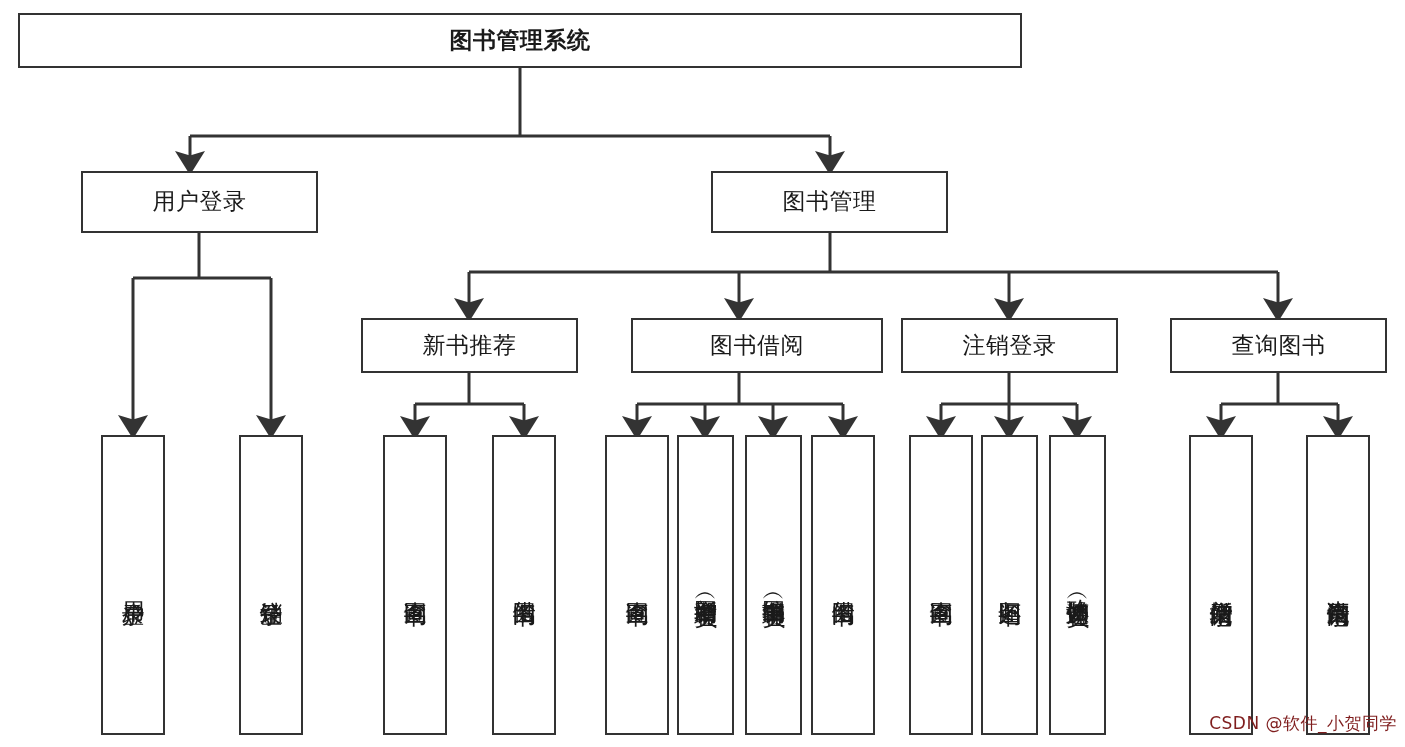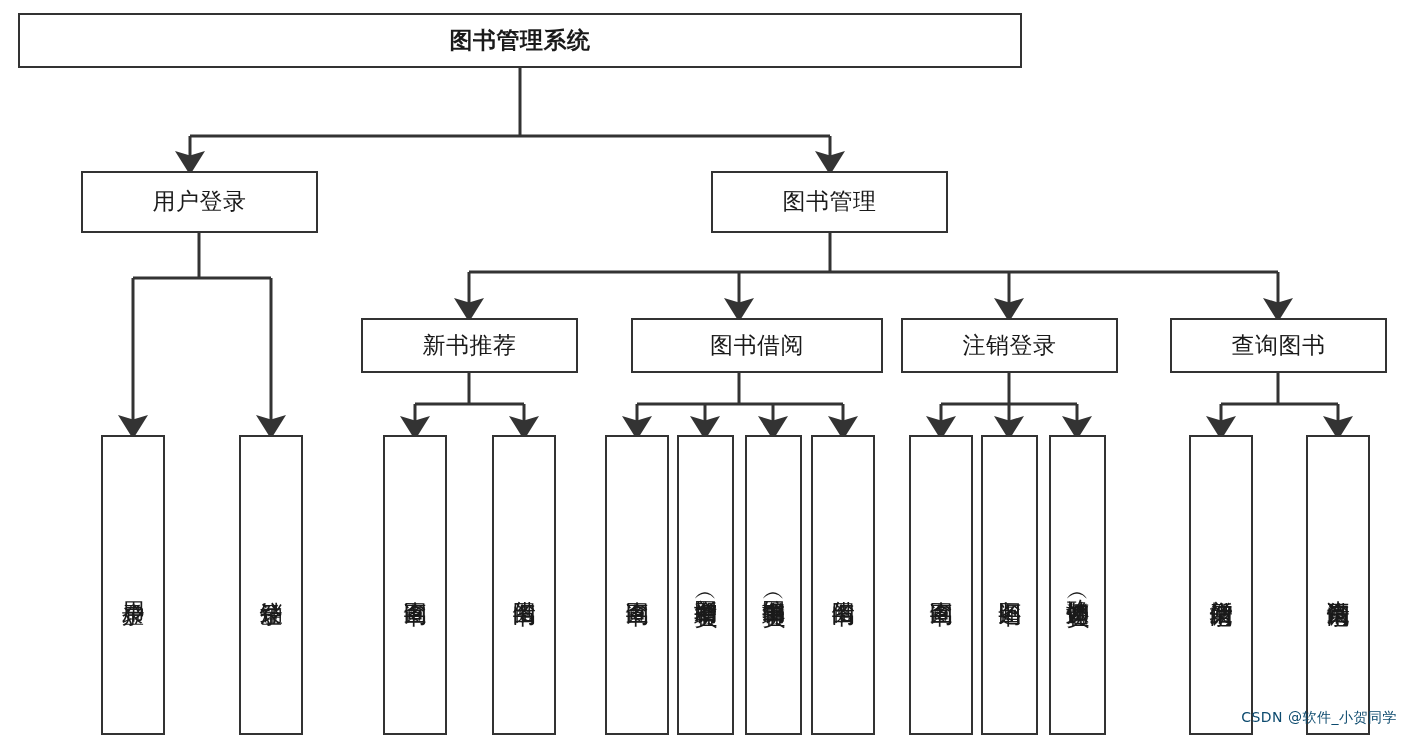--- a/index.html
+++ b/index.html
@@ -52,23 +52,23 @@
     text-orientation: upright;
     font-size: 23px;
     color: #1a1a1a;
     line-height: 1.28;
     letter-spacing: 1px;
     white-space: nowrap;
   }
   .watermark {
     position: absolute;
     right: 8px;
-    bottom: 20px;
-    font-size: 14px;
-    color: #0c4a6e;
+    bottom: 12px;
+    font-size: 17px;
+    color: #7f1d1d;
     z-index: 5;
     white-space: nowrap;
     letter-spacing: 0.5px;
   }
 </style>
 </head>
 <body>
 
 <div id="diagram-root">
 

